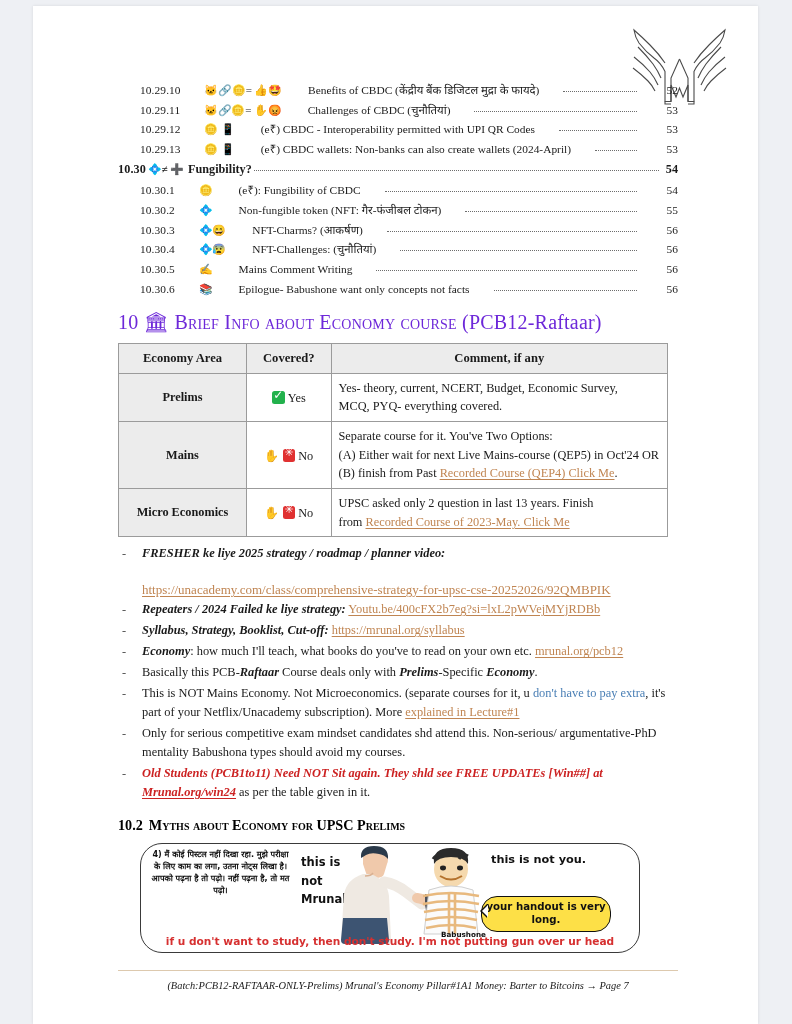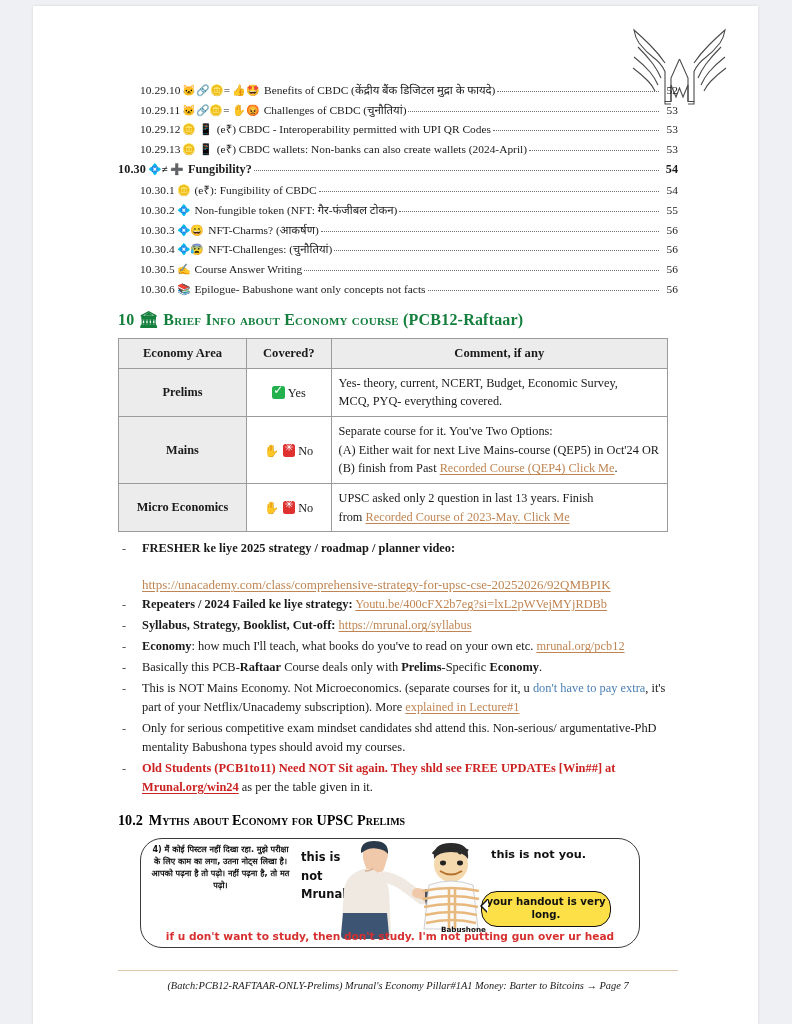--- a/index.html
+++ b/index.html
@@ -24,34 +24,34 @@
   #logo svg { width:100%; height:100%; }
 
   
   .toc { margin-top:78px; }
   .toc-row {
     display:flex; align-items:baseline;
     font-size:11.4px; color:#1a1a1a; line-height:1.15;
     margin-bottom:6.5px; white-space:nowrap;
   }
   .toc-row.lvl1 { font-weight:bold; font-size:12.2px; margin-top:5px; margin-bottom:8px; }
-  .toc-row.lvl2 { padding-left:22px; }
+  .toc-row.lvl2 { padding-left:22px;gap:22px; }
   .toc-num { flex:0 0 auto; letter-spacing:0.1px; }
   .toc-ico { flex:0 0 auto; padding:0 2px; font-size:11px; line-height:1; }
   .toc-txt { flex:0 0 auto; padding-left:2px; }
   .toc-dots {
     flex:1 1 auto; overflow:hidden; margin:0 2px; position:relative; top:-2px;
     border-bottom:1.1px dotted #6d6d6d; height:7px;
   }
   .toc-pg { flex:0 0 auto; text-align:right; min-width:17px; }
 
   
   h2.sec {
-    font-size:16px; font-weight:bold; margin:14px 0 9px 0;
-    font-variant:small-caps; color:#15803d; letter-spacing:0.2px;
+    font-size:20px; font-weight:normal; margin:14px 0 9px 0;
+    font-variant:small-caps; color:#6d28d9; letter-spacing:0.2px;
   }
   h2.sec .n { font-variant:normal; }
   h2.sec .big { font-variant:normal; }
   h3.sub {
     font-size:14.2px; font-weight:bold; margin:16px 0 7px 0;
     font-variant:small-caps; color:#000;
   }
   h3.sub .n { font-variant:normal; margin-right:6px; }
 
   
@@ -71,21 +71,21 @@
   .ico-no { display:inline-block; width:12px; height:13px; border-radius:2.5px;
             background:#e03131; position:relative; top:2px; margin:0 3px 0 4px; }
   .ico-no:after { content:"✳"; position:absolute; left:1px; top:-3px; font-size:11px; color:#fff;
                   font-family:"DejaVu Sans",sans-serif; }
   .ico-hand { font-size:12px; }
 
   a.lk, .lk {
     color:#c08552; text-decoration:underline; text-underline-offset:1.5px;
   }
   .blu { color:#4a7fb5; }
-  .b { font-weight:bold; }
+  .b { font-weight:bold;font-style:italic; }
 
   
   ul.bl { list-style:none; margin:0; padding:0; width:552px; }
   ul.bl > li {
     position:relative; padding-left:24px; margin-bottom:2.5px;
     font-size:12.4px; line-height:1.50; color:#1a1a1a;
   }
   ul.bl > li:before {
     content:"-"; position:absolute; left:4px; top:0; color:#555; font-size:12.4px;
   }
@@ -231,21 +231,21 @@
         <span class="toc-num">10.30.4</span>
         <span class="toc-ico">💠😰</span>
         <span class="toc-txt">NFT-Challenges: (चुनौतियां)</span>
         <span class="toc-dots"></span>
         <span class="toc-pg">56</span>
       </div>
 
       <div class="toc-row lvl2">
         <span class="toc-num">10.30.5</span>
         <span class="toc-ico">✍️</span>
-        <span class="toc-txt">Course Answer Writing</span>
+        <span class="toc-txt">Mains Comment Writing</span>
         <span class="toc-dots"></span>
         <span class="toc-pg">56</span>
       </div>
 
       <div class="toc-row lvl2">
         <span class="toc-num">10.30.6</span>
         <span class="toc-ico">📚</span>
         <span class="toc-txt">Epilogue- Babushone want only concepts not facts</span>
         <span class="toc-dots"></span>
         <span class="toc-pg">56</span>

